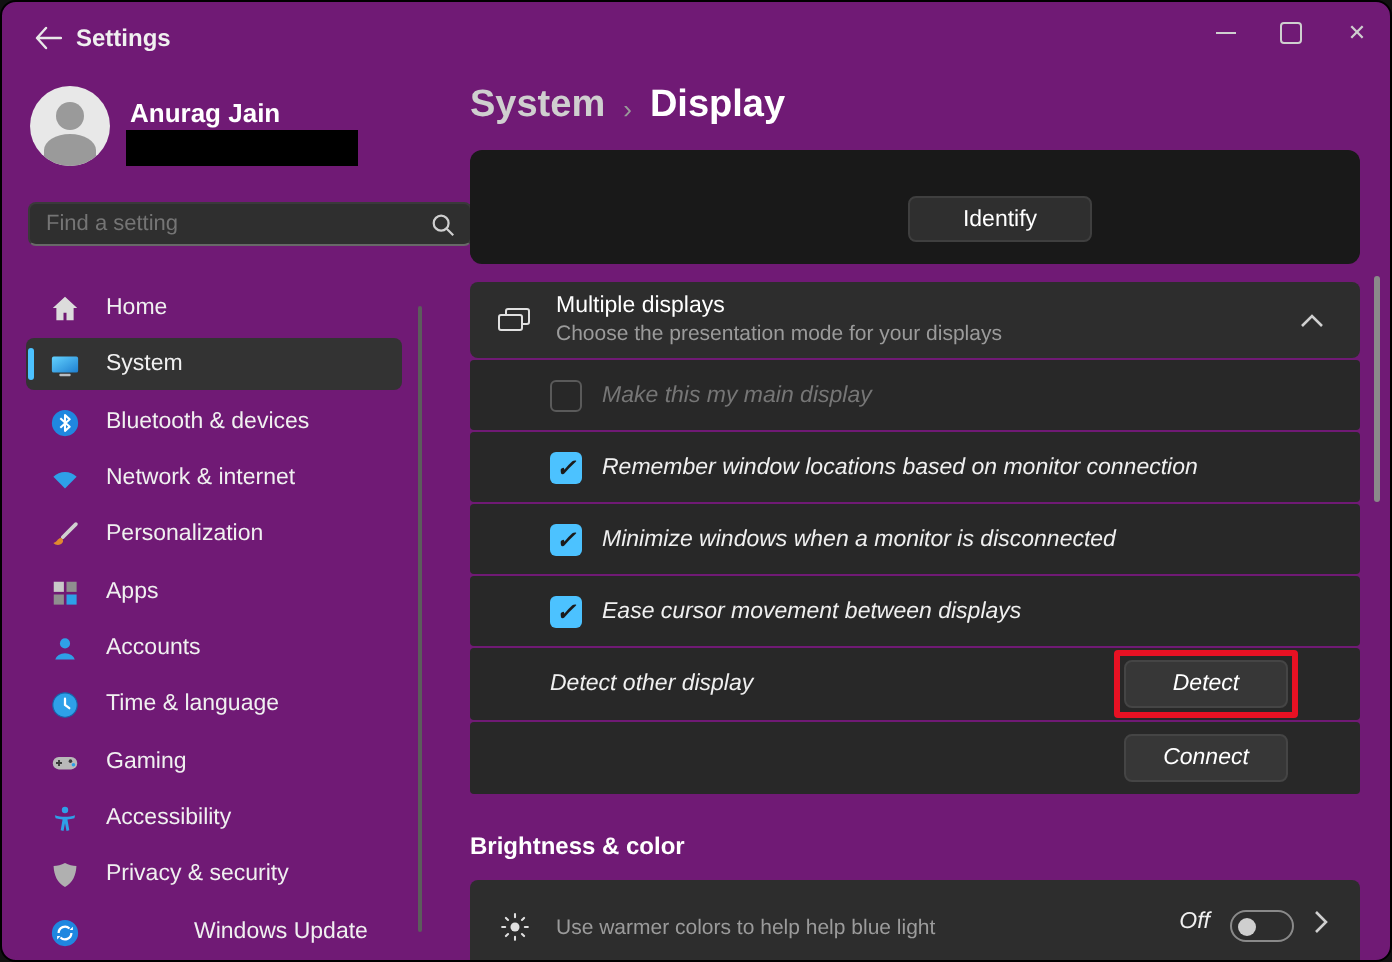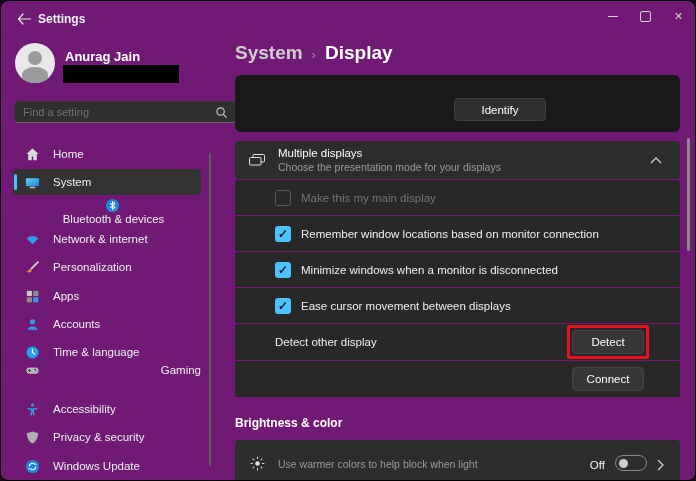--- a/index.html
+++ b/index.html
@@ -46,37 +46,37 @@
   .row.card{background:#2d2d2d;border-radius:4px;}
   .row.sub{background:#282828;border-radius:2px;}
   .hdr-row{top:140px;height:38px;padding-left:13px;}
   .hdr-icon{width:18px;height:18px;display:flex;align-items:center;justify-content:center;}
   .hdr-text{margin-left:12px;display:flex;flex-direction:column;justify-content:center;}
   .hdr-title{font-size:11.5px;color:#fff;}
   .hdr-sub{font-size:10.5px;color:#9b9b9b;margin-top:2px;}
   .hdr-chevron{margin-left:auto;margin-right:18px;display:flex;}
   .r1{top:179px;height:35px;} .r2{top:215px;height:35px;} .r3{top:251px;height:35px;} .r4{top:287px;height:35px;}
   .a1{top:323px;height:36px;} .a2{top:360px;height:36px;}
-  .row .indent{padding-left:40px;display:flex;align-items:center;width:100%;box-sizing:border-box;}
+  .row .indent{padding-left:40px;display:flex;align-items:center;width:100%;box-sizing:border-box;font-style:italic;}
   .cb{width:16px;height:16px;border-radius:3px;box-sizing:border-box;display:flex;align-items:center;justify-content:center;flex:none;}
   .cb.checked{background:#4cc2ff;color:#1b1b1b;font-size:12px;font-weight:bold;}
   .cb.unchecked{border:1px solid #5a5a5a;background:transparent;}
   .cb-label{margin-left:10px;font-size:11.5px;color:#f0f0f0;}
   .cb-label.disabled{color:#767676;}
   .act-label{font-size:11.5px;color:#f0f0f0;}
   .act-right{margin-left:auto;margin-right:36px;display:flex;align-items:center;}
-  .act-btn{width:72px;height:24px;background:#373737;border:1px solid #454545;}
+  .act-btn{width:82px;height:24px;background:#373737;border:1px solid #454545;}
   .red-outline{border:3px solid #e81123;border-radius:2px;padding:2px;margin-right:-5px;}
   .section-label{position:absolute;left:234px;top:415px;font-size:12px;font-weight:bold;color:#fff;}
   .nl-row{top:439px;height:46px;padding-left:13px;}
   .nl-icon{width:18px;height:18px;display:flex;align-items:center;justify-content:center;}
   .nl-text{margin-left:12px;display:flex;flex-direction:column;justify-content:center;}
   .nl-title{font-size:11.5px;color:#fff;}
   .nl-sub{font-size:10.5px;color:#9b9b9b;margin-top:2px;}
-  .nl-right{margin-left:auto;margin-right:16px;display:flex;align-items:flex-end;gap:10px;}
+  .nl-right{margin-left:auto;margin-right:16px;display:flex;align-items:flex-start;gap:10px;font-style:italic;}
   .toggle-state{font-size:11.5px;color:#f0f0f0;}
   .toggle{width:32px;height:16px;border:1px solid #8a8a8a;border-radius:9px;position:relative;box-sizing:border-box;}
   .toggle .knob{position:absolute;left:3px;top:2.5px;width:9px;height:9px;border-radius:50%;background:#cfcfcf;}
   .main-scroll{position:absolute;left:686px;top:137px;width:3px;height:113px;background:#8a8a8a;border-radius:2px;}
 </style>
 </head>
 <body>
 
 <div class="window">
 
@@ -136,21 +136,21 @@
                 <stop stop-color="#63d2ff"></stop>
                 <stop offset="1" stop-color="#1e7fd0"></stop>
               </linearGradient>
             </defs>
             <rect x="1" y="3.5" width="14" height="8.5" rx="1" fill="url(#mg)"></rect>
             <rect x="5" y="12.6" width="6" height="1.4" rx=".5" fill="#b9bdc2"></rect>
           </svg>
         </span>
       <span class="lbl">System</span>
     </div>
-    <div class="nav-item" style="top:59px;flex-direction:column;">
+    <div class="nav-item" style="top:59px;">
 
       <span class="ico">
           <svg width="15" height="15" viewBox="0 0 16 16">
             <circle cx="8" cy="8" r="7" fill="#1f87e0"></circle>
             <path d="M5.5 5.5 10.5 10 8 12.2V3.8L10.5 6 5.5 10.5" stroke="#fff" stroke-width="1.1" fill="none" stroke-linejoin="round"></path>
           </svg>
         </span>
       <span class="lbl">Bluetooth &amp; devices</span>
     </div>
     <div class="nav-item" style="top:87px;">
@@ -198,21 +198,21 @@
 
       <span class="ico">
           <svg width="15" height="15" viewBox="0 0 16 16">
             <circle cx="8" cy="8" r="6.5" fill="#2ea0e8"></circle>
             <circle cx="8" cy="8" r="6.5" fill="none" stroke="#1565ad" stroke-width=".6"></circle>
             <path d="M8 4.6V8l2.3 1.7" stroke="#fff" stroke-width="1.2" fill="none" stroke-linecap="round"></path>
           </svg>
         </span>
       <span class="lbl">Time &amp; language</span>
     </div>
-    <div class="nav-item" style="top:218px;justify-content:space-between;">
+    <div class="nav-item" style="top:229px;">
 
       <span class="ico">
           <svg width="15" height="15" viewBox="0 0 16 16">
             <rect x="1.5" y="4.8" width="13" height="6.6" rx="3.2" fill="#b9b9b9"></rect>
             <path d="M4.8 6.4v3.2M3.2 8h3.2" stroke="#3a3a3a" stroke-width="1"></path>
             <circle cx="10.9" cy="7" r=".95" fill="#3a3a3a"></circle>
             <circle cx="12.5" cy="8.9" r=".95" fill="#2ea0e8"></circle>
           </svg>
         </span>
       <span class="lbl">Gaming</span>
@@ -229,21 +229,21 @@
     </div>
     <div class="nav-item" style="top:285px;">
 
       <span class="ico">
           <svg width="15" height="15" viewBox="0 0 16 16">
             <path d="M8 1.6c2 1 4.1 1.5 6.1 1.6-.2 4.9-2 9-6.1 11.2-4.1-2.2-5.9-6.3-6.1-11.2 2-.1 4.1-.6 6.1-1.6z" fill="#b0b0b0"></path>
           </svg>
         </span>
       <span class="lbl">Privacy &amp; security</span>
     </div>
-    <div class="nav-item" style="top:314px;">
+    <div class="nav-item" style="top:314px;gap:44px;">
 
       <span class="ico">
           <svg width="15" height="15" viewBox="0 0 16 16">
             <circle cx="8" cy="8" r="7" fill="#1f87e0"></circle>
             <path d="M4.6 8a3.4 3.4 0 0 1 5.8-2.4M11.4 8a3.4 3.4 0 0 1-5.8 2.4" stroke="#fff" stroke-width="1.2" fill="none"></path>
             <path d="M10.4 6.4h1.8V4.6z" fill="#fff"></path>
             <path d="M5.6 9.6H3.8v1.8z" fill="#fff"></path>
           </svg>
         </span>
       <span class="lbl">Windows Update</span>
@@ -332,21 +332,21 @@
   <div class="row card nl-row">
     <span class="nl-icon">
       <svg width="17" height="17" viewBox="0 0 18 18">
           <circle cx="9" cy="9" r="2.4" fill="#e0e0e0"></circle>
           <g stroke="#e0e0e0" stroke-width="1.1" stroke-linecap="round">
             <path d="M9 2.2v1.6M9 14.2v1.6M2.2 9h1.6M14.2 9h1.6M4.2 4.2l1.1 1.1M12.7 12.7l1.1 1.1M13.8 4.2l-1.1 1.1M5.3 12.7l-1.1 1.1"></path>
           </g>
         </svg>
     </span>
     <span class="nl-text">
-      <span class="nl-sub">Use warmer colors to help block when light</span>
+      <span class="nl-sub">Use warmer colors to help help blue light</span>
     </span>
     <span class="nl-right">
       <span class="toggle-state">Off</span>
       <span class="toggle">
           <span class="knob"></span>
         </span>
       <svg width="7" height="12" viewBox="0 0 7 12">
           <path d="M1 1l5 5-5 5" stroke="#cfcfcf" stroke-width="1.3" fill="none"></path>
         </svg>
     </span>

